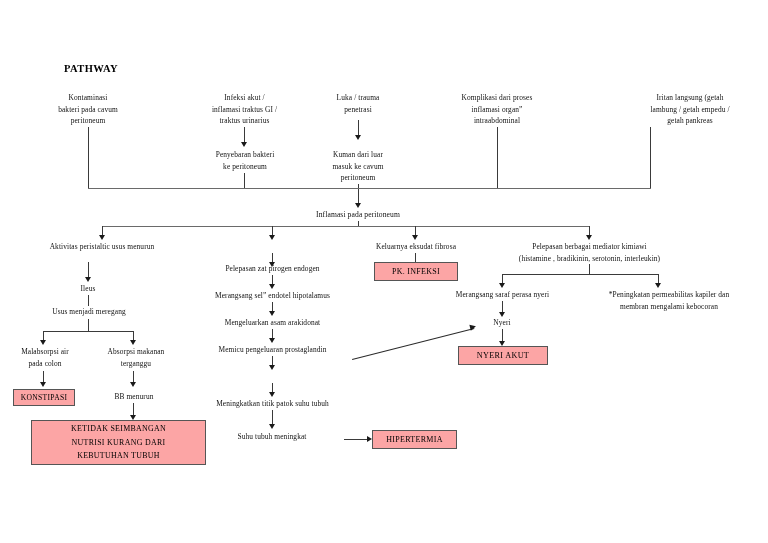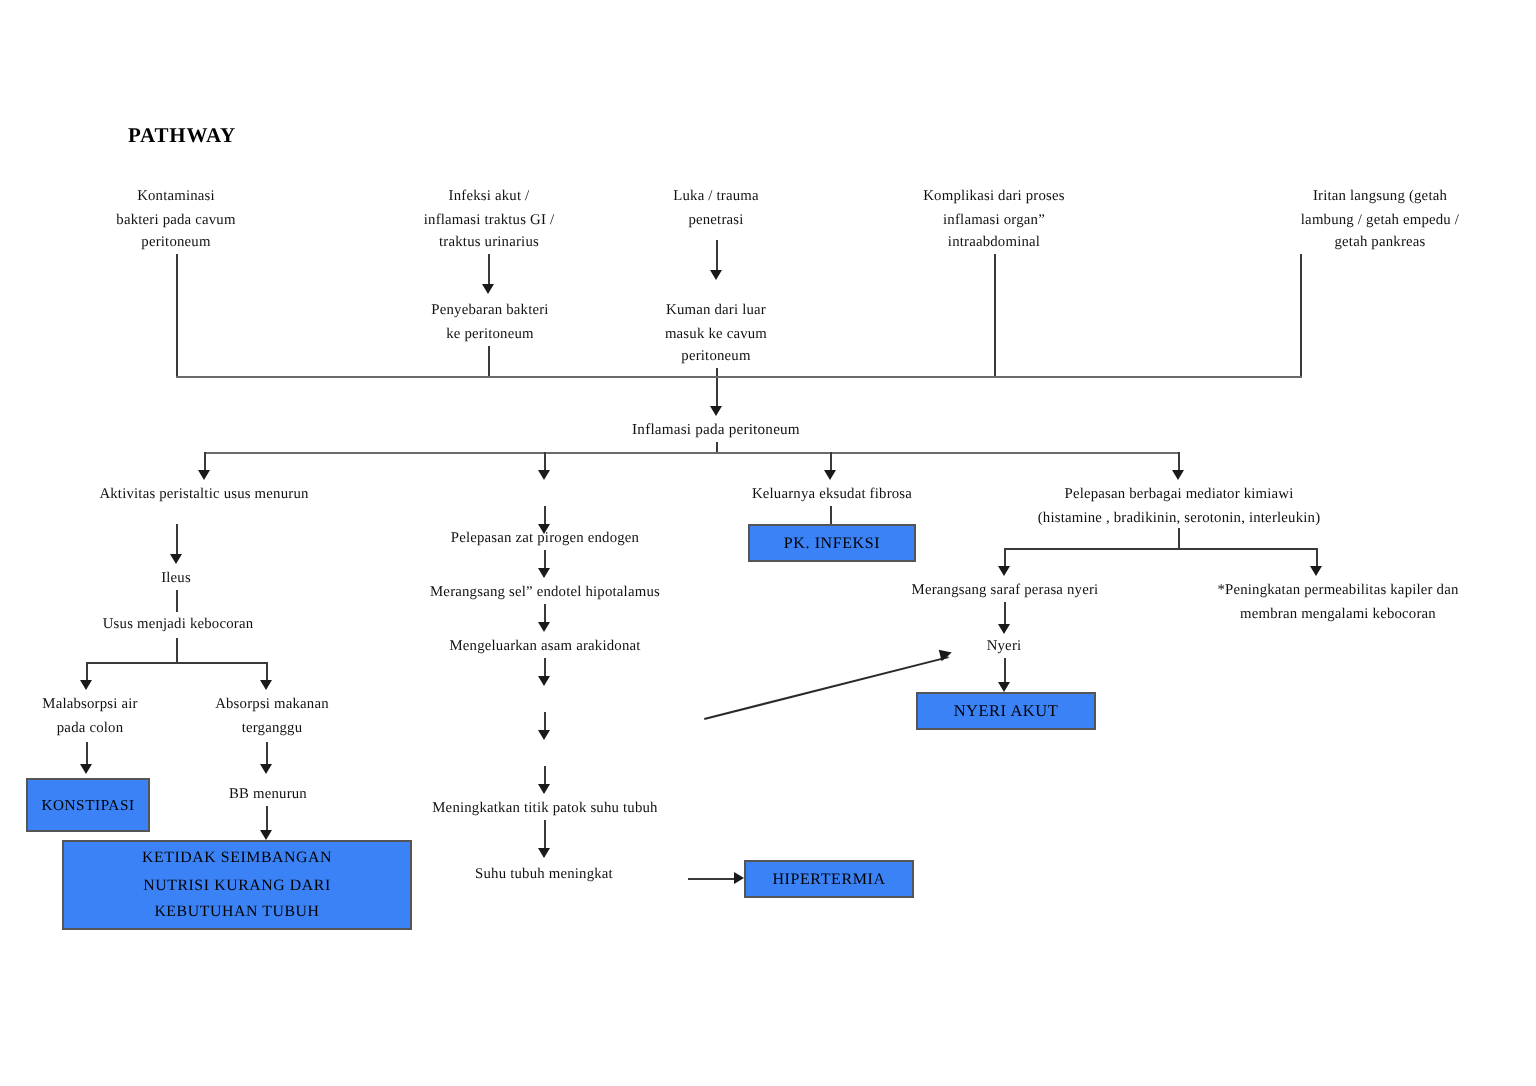--- a/index.html
+++ b/index.html
@@ -24,21 +24,21 @@
   .title{
     position:absolute;
     font-weight:bold;
     font-size:10.5px;
     letter-spacing:.4px;
   }
   .boxed{
     position:absolute;
     text-align:center;
     border:1px solid #555;
-    background:#3b82f6;
+    background:#fca5a5;
     font-size:8.2px;
     line-height:13px;
     letter-spacing:.3px;
     display:flex;
     align-items:center;
     justify-content:center;
     white-space:pre-line;
     box-sizing:border-box;
   }
   
@@ -121,41 +121,41 @@
 
   <div class="node" style="left:18px;top:241px;width:168px;">Aktivitas peristaltic usus menurun</div>
 
   <div class="vl" style="left:88px;top:262px;height:17px;"></div>
   <div class="arrow" style="left:85px;top:277px;"></div>
 
   <div class="node" style="left:58px;top:283px;width:60px;">Ileus</div>
 
   <div class="vl" style="left:88px;top:295px;height:11px;"></div>
 
-  <div class="node" style="left:28px;top:306px;width:122px;">Usus menjadi kebocoran</div>
+  <div class="node" style="left:28px;top:306px;width:122px;">Usus menjadi meregang</div>
 
   <div class="vl" style="left:88px;top:319px;height:12px;"></div>
   <div class="hlk" style="left:43px;top:331px;width:91px;"></div>
   <div class="vl" style="left:43px;top:331px;height:11px;"></div>
   <div class="arrow" style="left:40px;top:340px;"></div>
   <div class="vl" style="left:133px;top:331px;height:11px;"></div>
   <div class="arrow" style="left:130px;top:340px;"></div>
 
   <div class="node" style="left:10px;top:346px;width:70px;">Malabsorpsi air
 pada colon</div>
   <div class="node" style="left:97px;top:346px;width:78px;">Absorpsi makanan
 terganggu</div>
 
   <div class="vl" style="left:43px;top:371px;height:13px;"></div>
   <div class="arrow" style="left:40px;top:382px;"></div>
 
   <div class="vl" style="left:133px;top:371px;height:13px;"></div>
   <div class="arrow" style="left:130px;top:382px;"></div>
 
-  <div class="boxed" style="left:13px;top:389px;width:62px;height:27px;font-size:7.6px;">KONSTIPASI</div>
+  <div class="boxed" style="left:13px;top:389px;width:62px;height:17px;font-size:7.6px;">KONSTIPASI</div>
 
   <div class="node" style="left:103px;top:391px;width:62px;">BB menurun</div>
 
   <div class="vl" style="left:133px;top:403px;height:14px;"></div>
   <div class="arrow" style="left:130px;top:415px;"></div>
 
   <div class="boxed" style="left:31px;top:420px;width:175px;height:45px;font-size:7.9px;line-height:13.5px;">KETIDAK SEIMBANGAN
 NUTRISI KURANG DARI
 KEBUTUHAN TUBUH</div>
 
@@ -171,20 +171,21 @@
   <div class="node" style="left:186px;top:290px;width:173px;">Merangsang sel” endotel hipotalamus</div>
 
   <div class="vl" style="left:272px;top:302px;height:11px;"></div>
   <div class="arrow" style="left:269px;top:311px;"></div>
 
   <div class="node" style="left:194px;top:317px;width:157px;">Mengeluarkan asam arakidonat</div>
 
   <div class="vl" style="left:272px;top:329px;height:11px;"></div>
   <div class="arrow" style="left:269px;top:338px;"></div>
 
+  <div class="node" style="left:190px;top:344px;width:165px;">Memicu pengeluaran prostaglandin</div>
 
   <div class="vl" style="left:272px;top:356px;height:11px;"></div>
   <div class="arrow" style="left:269px;top:365px;"></div>
 
 
   <div class="vl" style="left:272px;top:383px;height:11px;"></div>
   <div class="arrow" style="left:269px;top:392px;"></div>
 
   <div class="node" style="left:186px;top:398px;width:173px;">Meningkatkan titik patok suhu tubuh</div>
 

